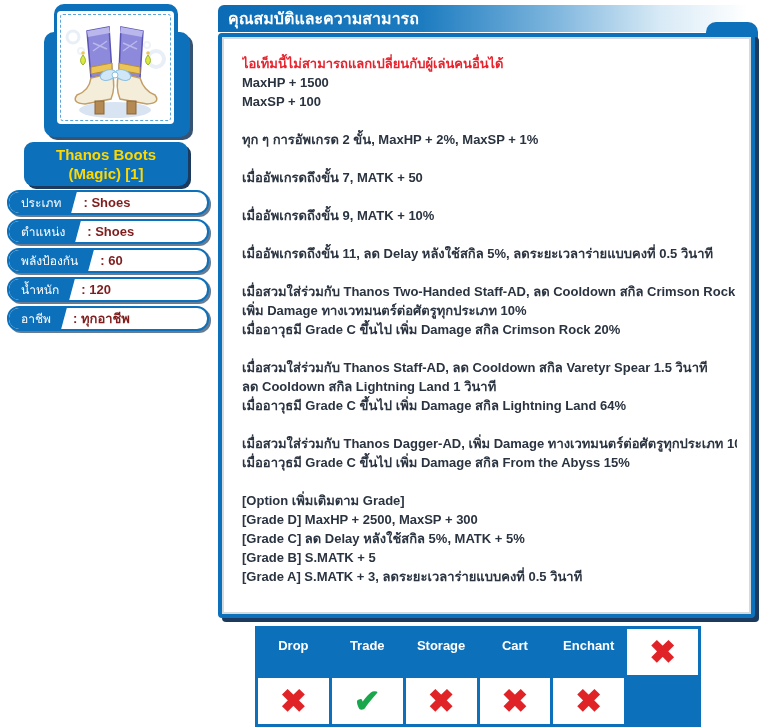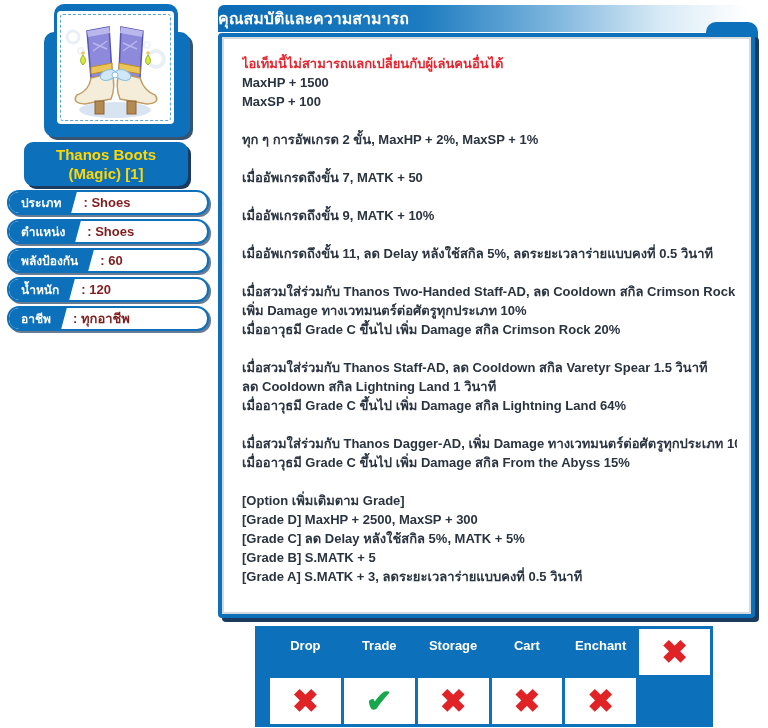--- a/index.html
+++ b/index.html
@@ -20,46 +20,46 @@
     box-shadow:3px 3px 0 #1c3a5e;display:flex;flex-direction:column;align-items:center;justify-content:center;
   }
   .item-name-box .nm{color:#ffd800;font-weight:bold;font-size:15px;line-height:19px;}
   
   .stats-list{position:absolute;left:7px;top:190px;width:202px;}
   .stat-row{
     height:21px;margin-bottom:4px;background:#ffffff;border:2px solid #0d70ba;border-radius:12px;
     box-shadow:2px 2px 0 rgba(21,53,88,.65);display:flex;align-items:center;overflow:hidden;
   }
   .stat-label{
-    position:relative;height:100%;background:#0d70ba;color:#ffffff;font-weight:bold;font-size:12px;
+    position:relative;height:100%;background:#0d70ba;color:#ffffff;font-weight:normal;font-size:12px;
     display:flex;align-items:center;padding:0 8px 0 12px;border-radius:9px 0 0 9px;white-space:nowrap;
   }
   .stat-label::after{
     content:'';position:absolute;right:-5px;top:0;bottom:0;width:11px;background:#0d70ba;transform:skewX(-15deg);
   }
   .stat-value{margin-left:14px;font-weight:bold;font-size:13px;color:#7f1d1d;white-space:nowrap;}
   
   .panel-header{
     position:absolute;left:218px;top:5px;width:540px;height:27px;border-radius:6px 4px 0 0;
     background:linear-gradient(90deg,#0b6bb5 0%,#1d7cc0 38%,#7db5dd 62%,#d8eaf6 82%,#ffffff 98%);
     display:flex;align-items:center;
   }
-  .panel-header .ttl{color:#ffffff;font-weight:bold;font-size:16px;white-space:nowrap;}
+  .panel-header .ttl{color:#ffffff;font-weight:bold;font-size:16px;padding-left:10px;white-space:nowrap;}
   .scroll-tab{position:absolute;left:706px;top:22px;width:52px;height:62px;background:#0d70ba;border-radius:10px;}
   .content-box{
     position:absolute;left:218px;top:33px;width:529px;height:577px;background:#ffffff;
     border:4px solid #0d70ba;border-radius:4px;box-shadow:4px 4px 0 #1c3a5e, inset 0 0 0 2px #d5dade;
   }
   .desc{position:absolute;left:20px;top:17px;right:14px;bottom:8px;overflow:hidden;}
   .desc-line{min-height:19px;line-height:19px;font-size:13px;font-weight:bold;color:#2a3340;white-space:nowrap;}
   .desc-line.red{color:#e8232d;}
   
   .perm-table{
     position:absolute;left:255px;top:626px;width:440px;background:#0d70ba;border:3px solid #0d70ba;
-    display:grid;grid-template-columns:repeat(6,1fr);grid-auto-rows:auto;gap:3px;padding-left:12px;
+    display:grid;grid-template-columns:repeat(6,1fr);grid-auto-rows:auto;gap:3px;
   }
   .perm-head{
     background:#0d70ba;color:#ffffff;font-weight:bold;font-size:13px;line-height:15px;height:33px;
     display:flex;align-items:center;justify-content:center;text-align:center;padding:0 2px;
   }
   .perm-cell{background:#ffffff;height:46px;display:flex;align-items:center;justify-content:center;}
   .mark{font-size:32px;font-weight:bold;line-height:1;}
   .mark.no{color:#e02327;}
   .mark.yes{color:#18a84b;}
 </style>

